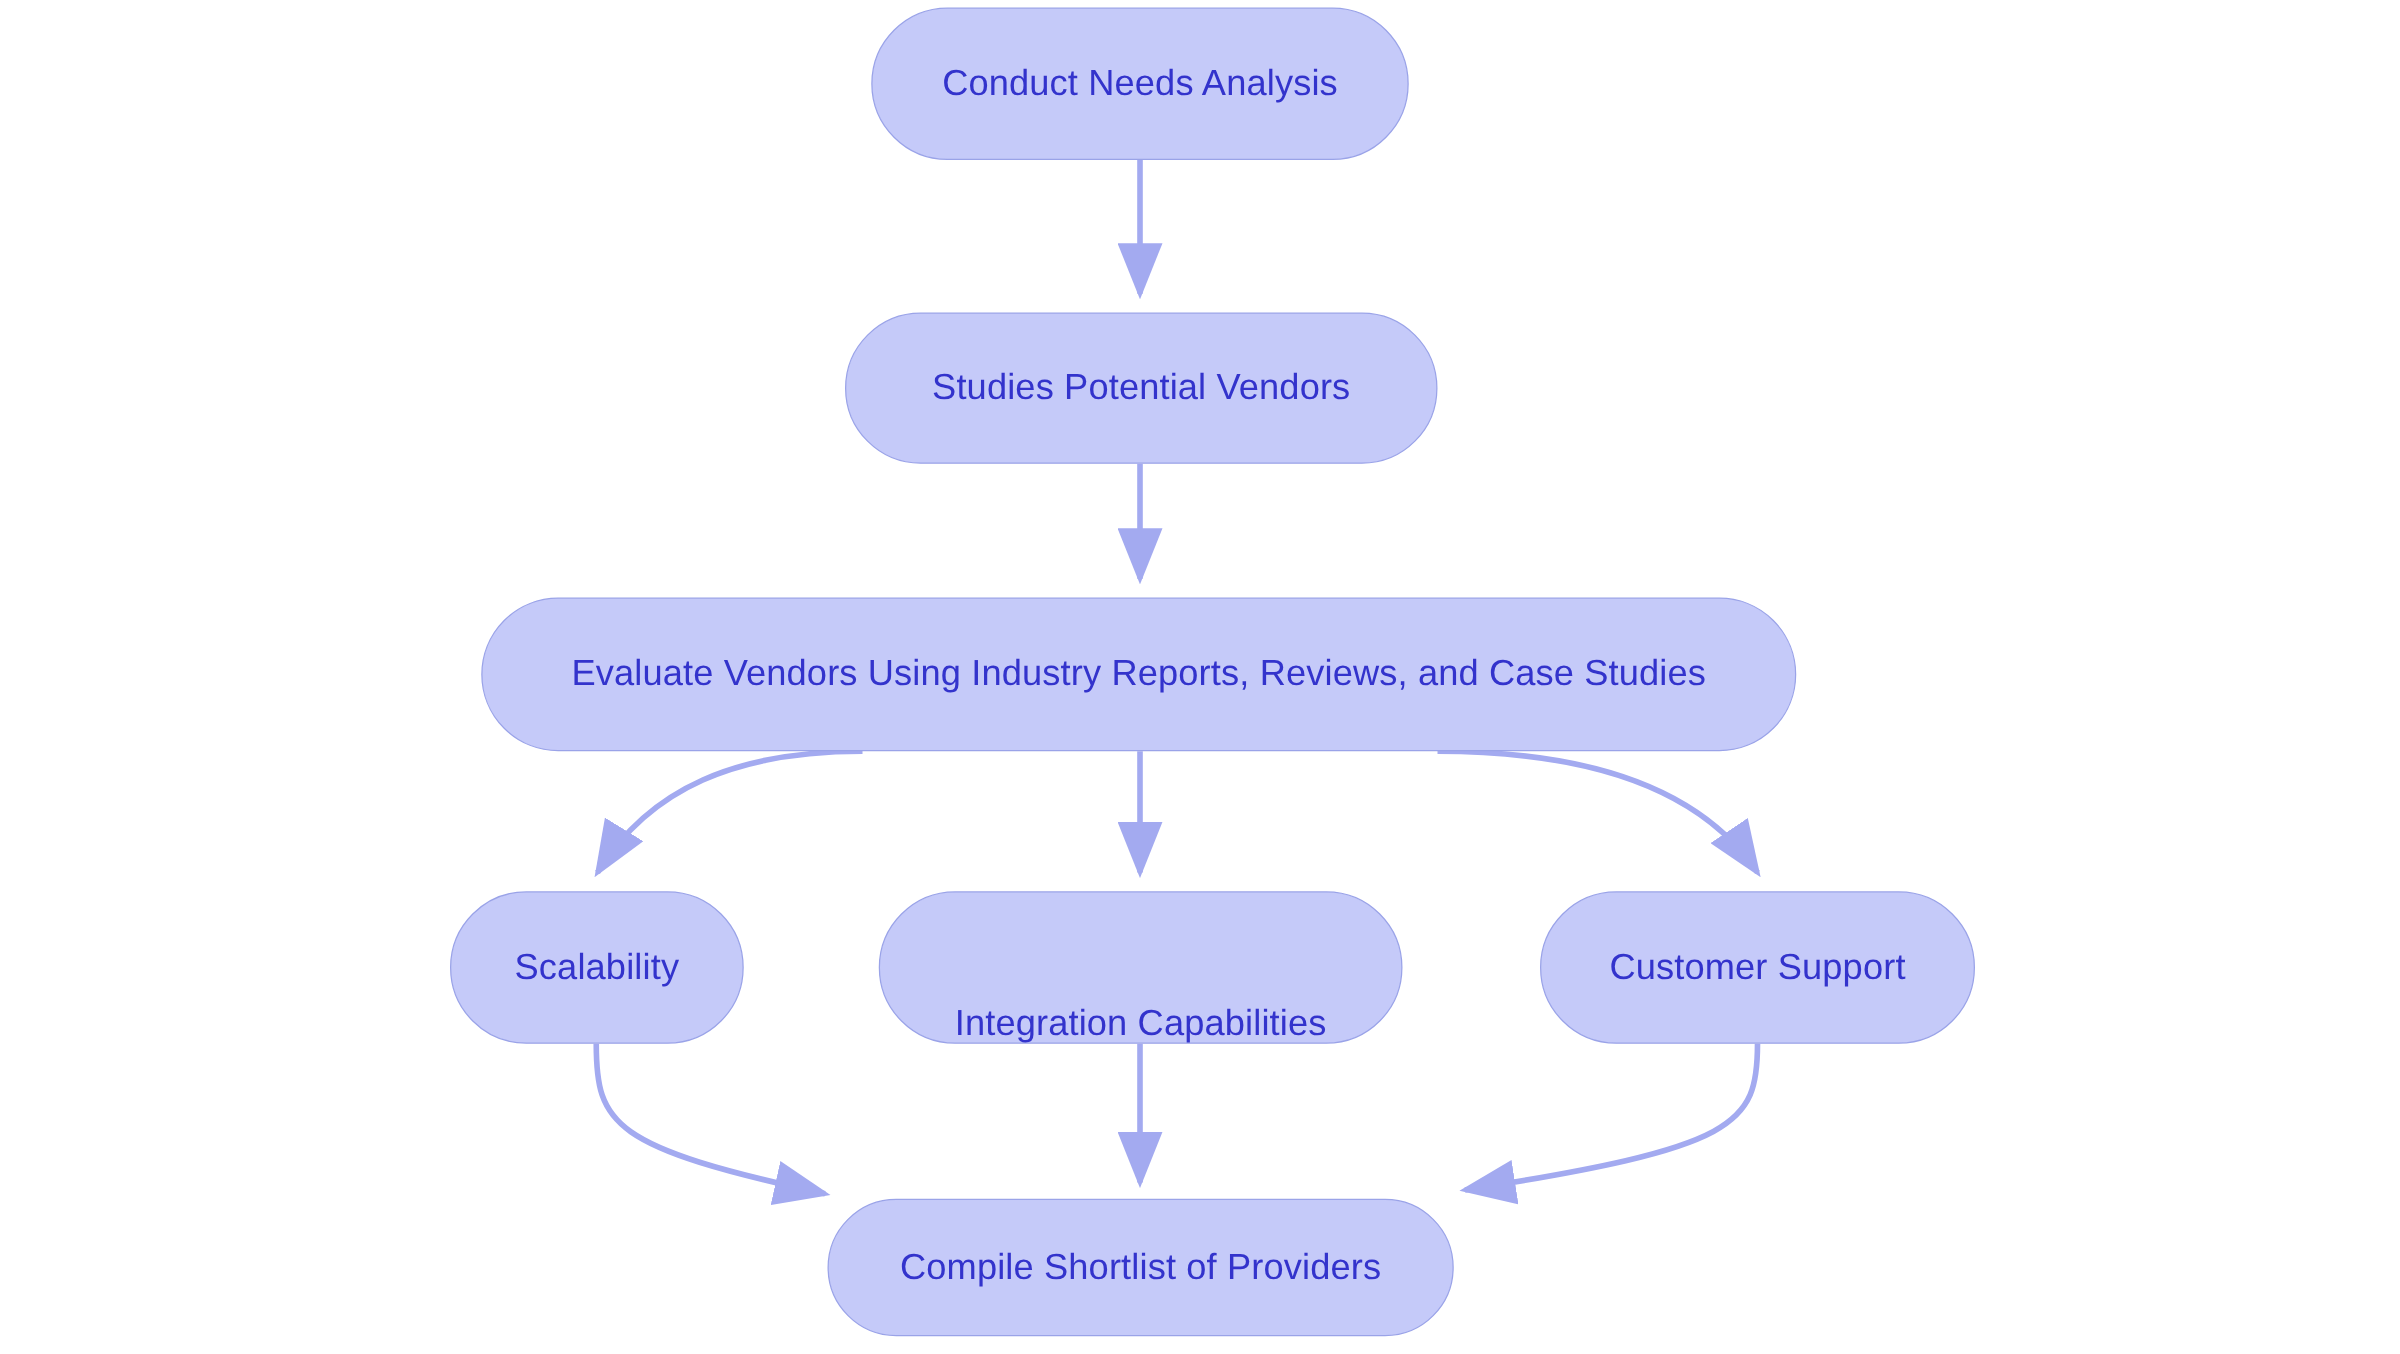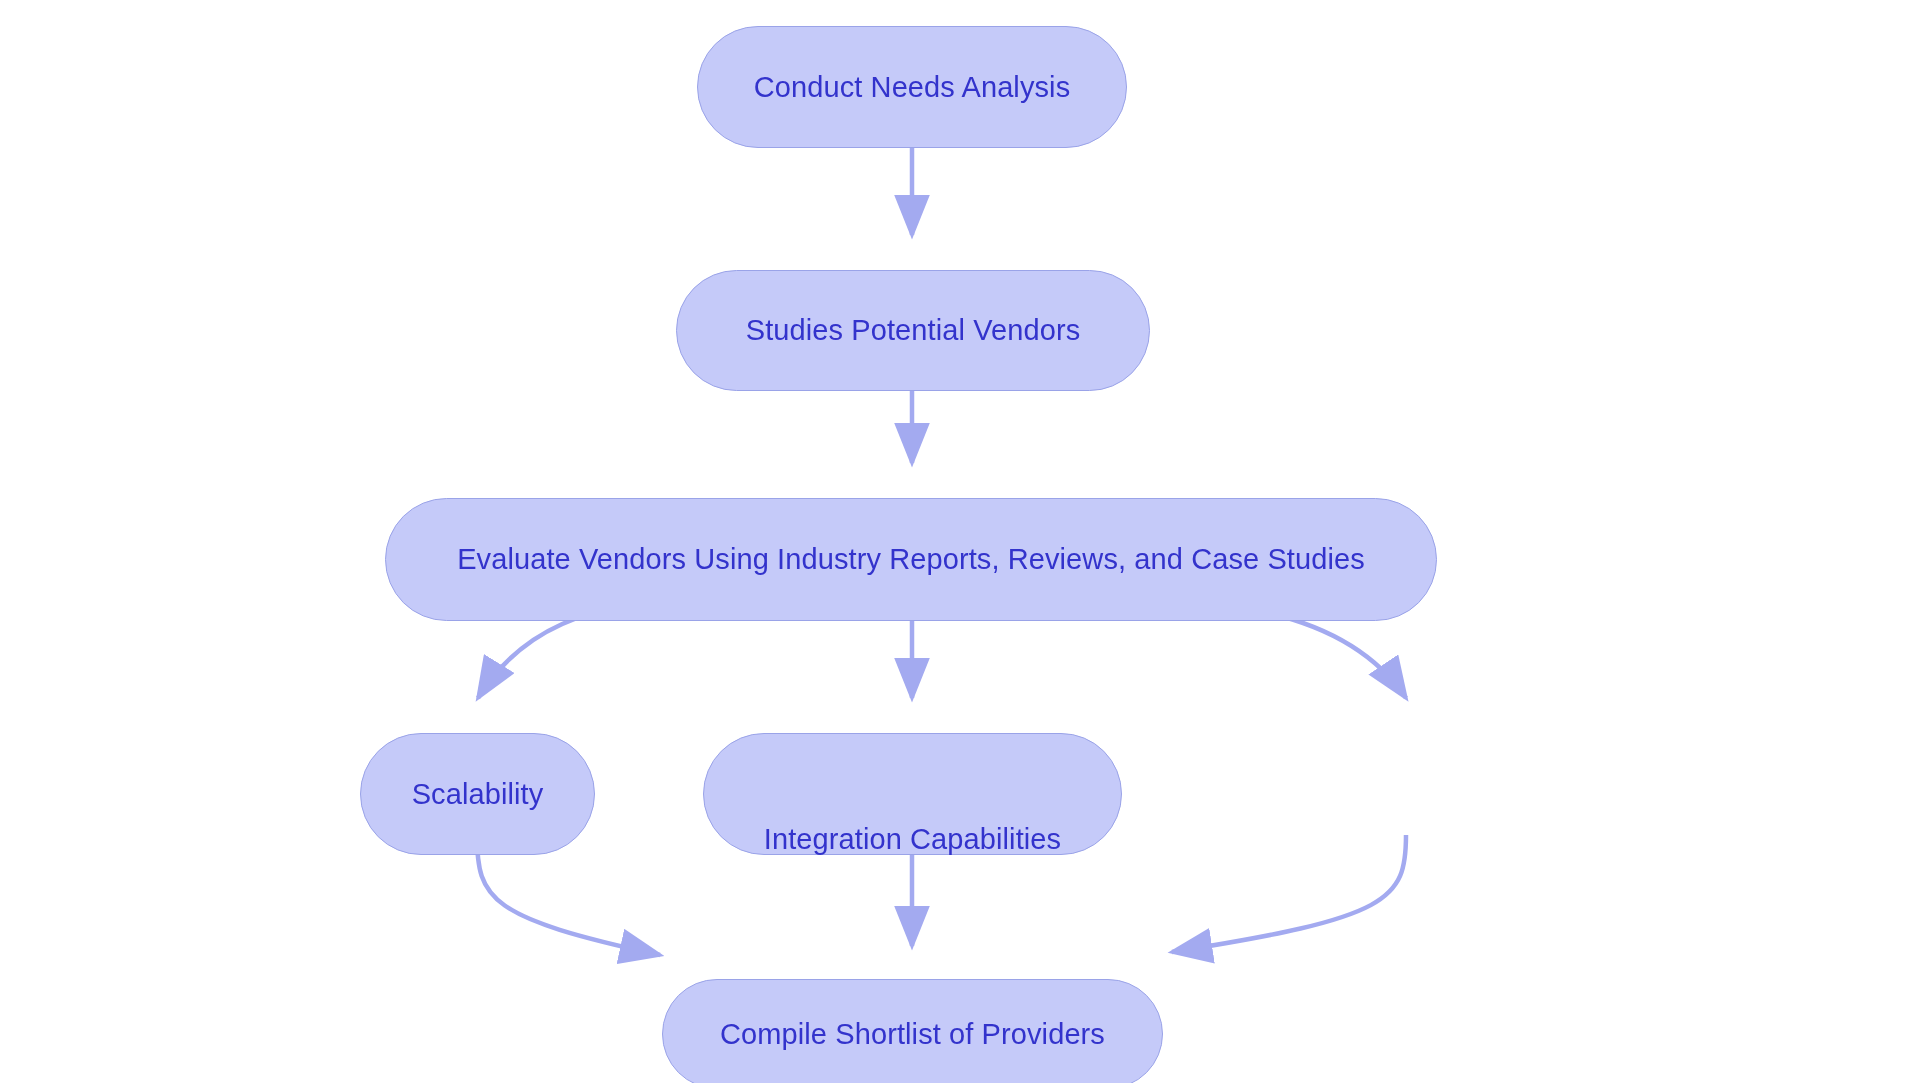--- a/index.html
+++ b/index.html
@@ -34,21 +34,20 @@
     justify-content: center;
     background: #c5caf9;
     border: 1.6px solid #9aa3e8;
     border-radius: 999px;
     color: #3333cc;
     font-size: 29px;
     font-weight: 400;
     letter-spacing: 0.1px;
     white-space: nowrap;
     font-family: "Liberation Sans", sans-serif;
-    margin-top: 20px;
   }
   .node-label {
     line-height: 1;
     padding: 0 10px;
   }
 
   
   #node-needs       { left: 697px;  top: 6px;    width: 430px;  height: 122px; }
   #node-research    { left: 676px;  top: 250px;  width: 474px;  height: 121px; }
   #node-evaluate    { left: 385px;  top: 478px;  width: 1052px; height: 123px; }
@@ -115,18 +114,21 @@
   </div>
 
   <div class="node" id="node-evaluate">
     <span class="node-label">Evaluate Vendors Using Industry Reports, Reviews, and Case Studies</span>
   </div>
 
   <div class="node" id="node-integration">
     <span class="node-label">Integration Capabilities</span>
   </div>
 
+  <div class="node" id="node-support">
+    <span class="node-label">Customer Support</span>
+  </div>
 
   <div class="node" id="node-compile">
     <span class="node-label">Compile Shortlist of Providers</span>
   </div>
 
 </div>
 
 </body></html>

